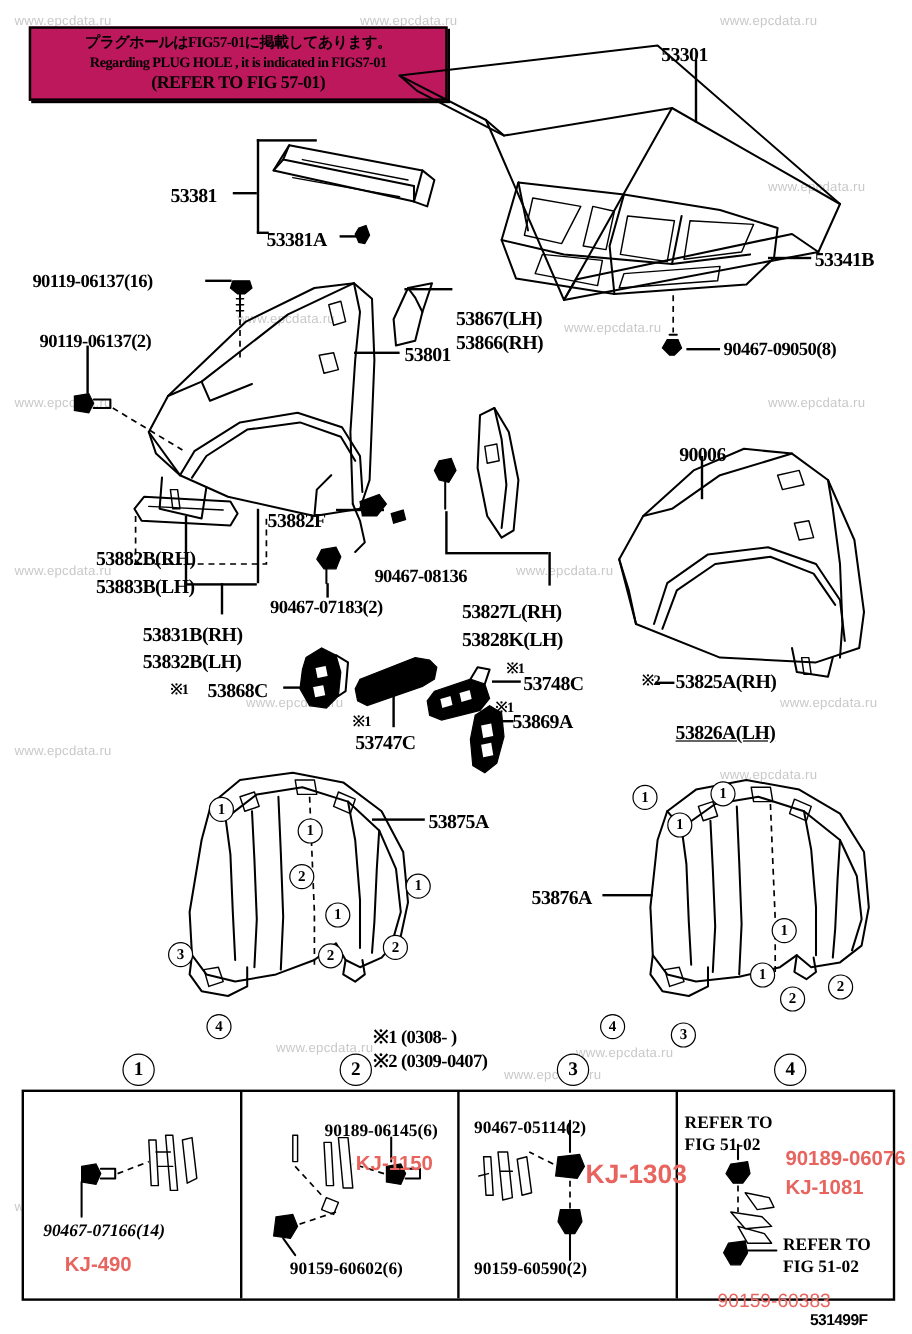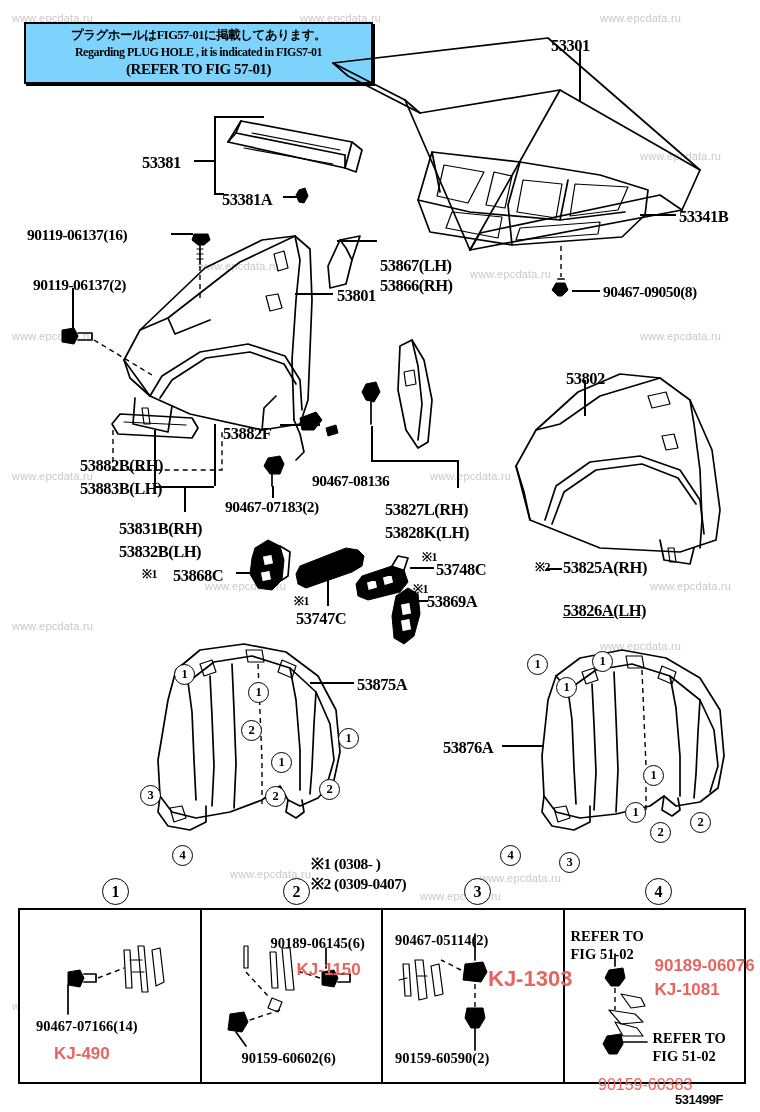--- a/index.html
+++ b/index.html
@@ -12,21 +12,21 @@
       font-size:11px;letter-spacing:.2px;white-space:nowrap;user-select:none;}
 
   
   .lbl{position:absolute;white-space:nowrap;font-weight:bold;
        font-family:"Liberation Serif",serif;letter-spacing:-0.5px;}
   .l16{font-size:16.5px;}
   .l15{font-size:15.5px;}
   .lred{color:#e8645f;font-family:"Liberation Sans",sans-serif;font-weight:normal;letter-spacing:0;}
 
   
-  .notebox{position:absolute;border:2.4px solid #000;background:#7dd3fc;
+  .notebox{position:absolute;border:2.4px solid #000;background:#be185d;
            box-shadow:2px 2px 0 #000;}
   .noteline{text-align:center;white-space:nowrap;font-weight:bold;}
 
   
   .ln{position:absolute;background:#000;}
   .lnh{height:1.6px;}
   .lnv{width:1.6px;}
 
   
   .cnum{position:absolute;border:1.8px solid #000;border-radius:50%;
@@ -312,21 +312,21 @@
       <div class="lbl l16" style="left: 551px; top: 36px;">53301</div>
       <div class="lbl l16" style="left: 679px; top: 207px;">53341B</div>
       <div class="lbl l15" style="left: 603px; top: 283px;">90467-09050(8)</div>
       <div class="lbl l16" style="left: 142px; top: 153px;">53381</div>
       <div class="lbl l16" style="left: 222px; top: 190px;">53381A</div>
       <div class="lbl l15" style="left: 27px; top: 226px;">90119-06137(16)</div>
       <div class="lbl l15" style="left: 33px; top: 276px;">90119-06137(2)</div>
       <div class="lbl l16" style="left: 380px; top: 233px; margin-top: 43px;">53866(RH)</div>
       <div class="lbl l16" style="left: 380px; top: 256px;">53867(LH)</div>
       <div class="lbl l16" style="left: 337px; top: 286px;">53801</div>
-      <div class="lbl l16" style="left: 566px; top: 369px;">53802</div>
+      <div class="lbl l16" style="left: 566px; top: 369px;">90006</div>
       <div class="lbl l16" style="left: 223px; top: 424px;">53882F</div>
       <div class="lbl l16" style="left: 80px; top: 456px;">53882B(RH)</div>
       <div class="lbl l16" style="left: 80px; top: 479px;">53883B(LH)</div>
       <div class="lbl l16" style="left: 119px; top: 519px;">53831B(RH)</div>
       <div class="lbl l16" style="left: 119px; top: 542px;">53832B(LH)</div>
       <div class="lbl l16" style="left: 173px; top: 566px;">53868C</div>
       <div class="lbl l15" style="left: 225px; top: 498px;">90467-07183(2)</div>
       <div class="lbl l15" style="left: 312px; top: 472px;">90467-08136</div>
       <div class="lbl l16" style="left: 385px; top: 500px;">53827L(RH)</div>
       <div class="lbl l16" style="left: 385px; top: 523px;">53828K(LH)</div>
@@ -376,21 +376,21 @@
       <svg width="182" height="168">
         <path class="pt-f" d="M48 62 L60 60 L64 68 L60 77 L48 75 Z"></path>
         <path class="pt" d="M64 64 L76 64 L76 72 L64 72"></path>
         <path class="pt" d="M48 75 L48 104"></path>
         <path class="pt-d" d="M78 68 L104 58"></path>
         <path class="pt-thin" d="M104 40 L110 40 L112 78 L106 78 Z"></path>
         <path class="pt-thin" d="M118 36 L124 36 L128 82 L122 82 Z"></path>
         <path class="pt-thin" d="M132 40 L140 38 L144 72 L136 76 Z"></path>
         <path class="pt-thin" d="M110 50 L122 50 M112 62 L124 62"></path>
       </svg>
-    <div class="lcap" style="position: absolute; left: 16px; top: 108px;">90467-07166(14)</div>
+    <div class="lcap" style="position: absolute; left: 16px; top: 108px; font-style: italic;">90467-07166(14)</div>
         <div class="lcap lred" style="font-size: 17px; position: absolute; left: 34px; top: 134px;">KJ-490</div>
       </div>
     <div class="lcell">
       <svg width="182" height="168">
         <path class="pt-f" d="M120 62 L132 60 L136 68 L132 77 L120 75 Z"></path>
         <path class="pt" d="M136 64 L148 64 L148 72 L136 72"></path>
         <path class="pt" d="M124 38 L124 58"></path>
         <path class="pt-d" d="M118 68 L92 60"></path>
         <path class="pt-thin" d="M68 42 L74 42 L76 78 L70 78 Z"></path>
         <path class="pt-thin" d="M80 38 L88 38 L92 80 L84 80 Z"></path>

